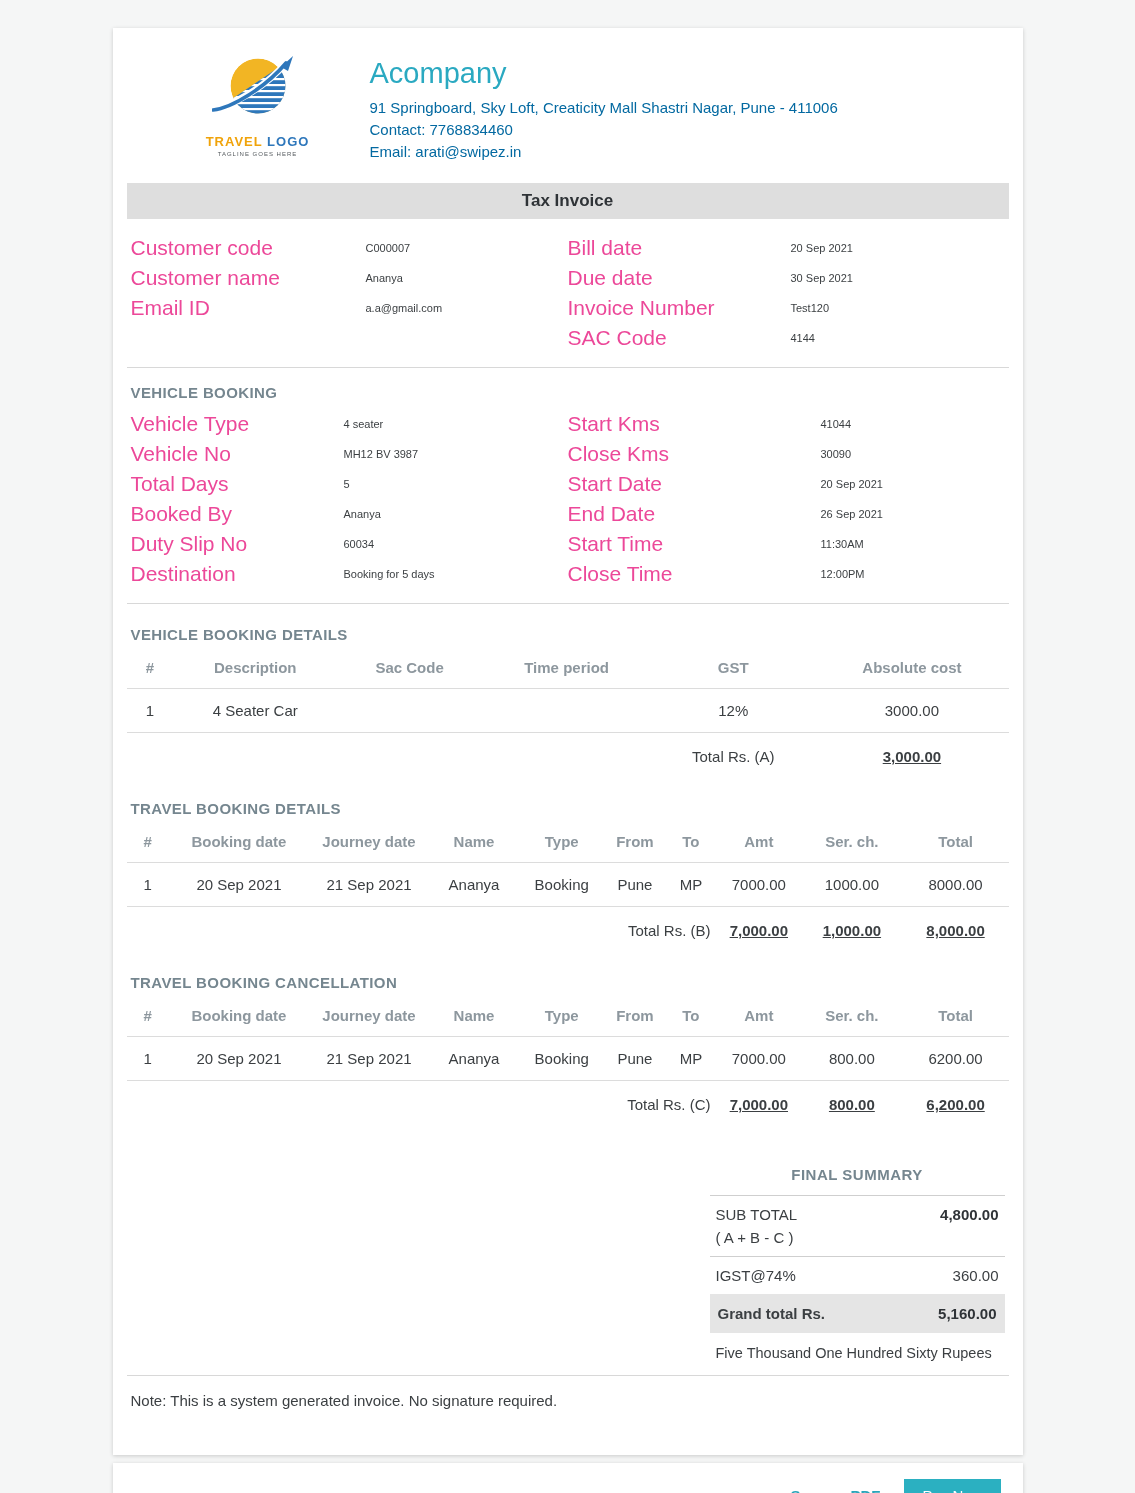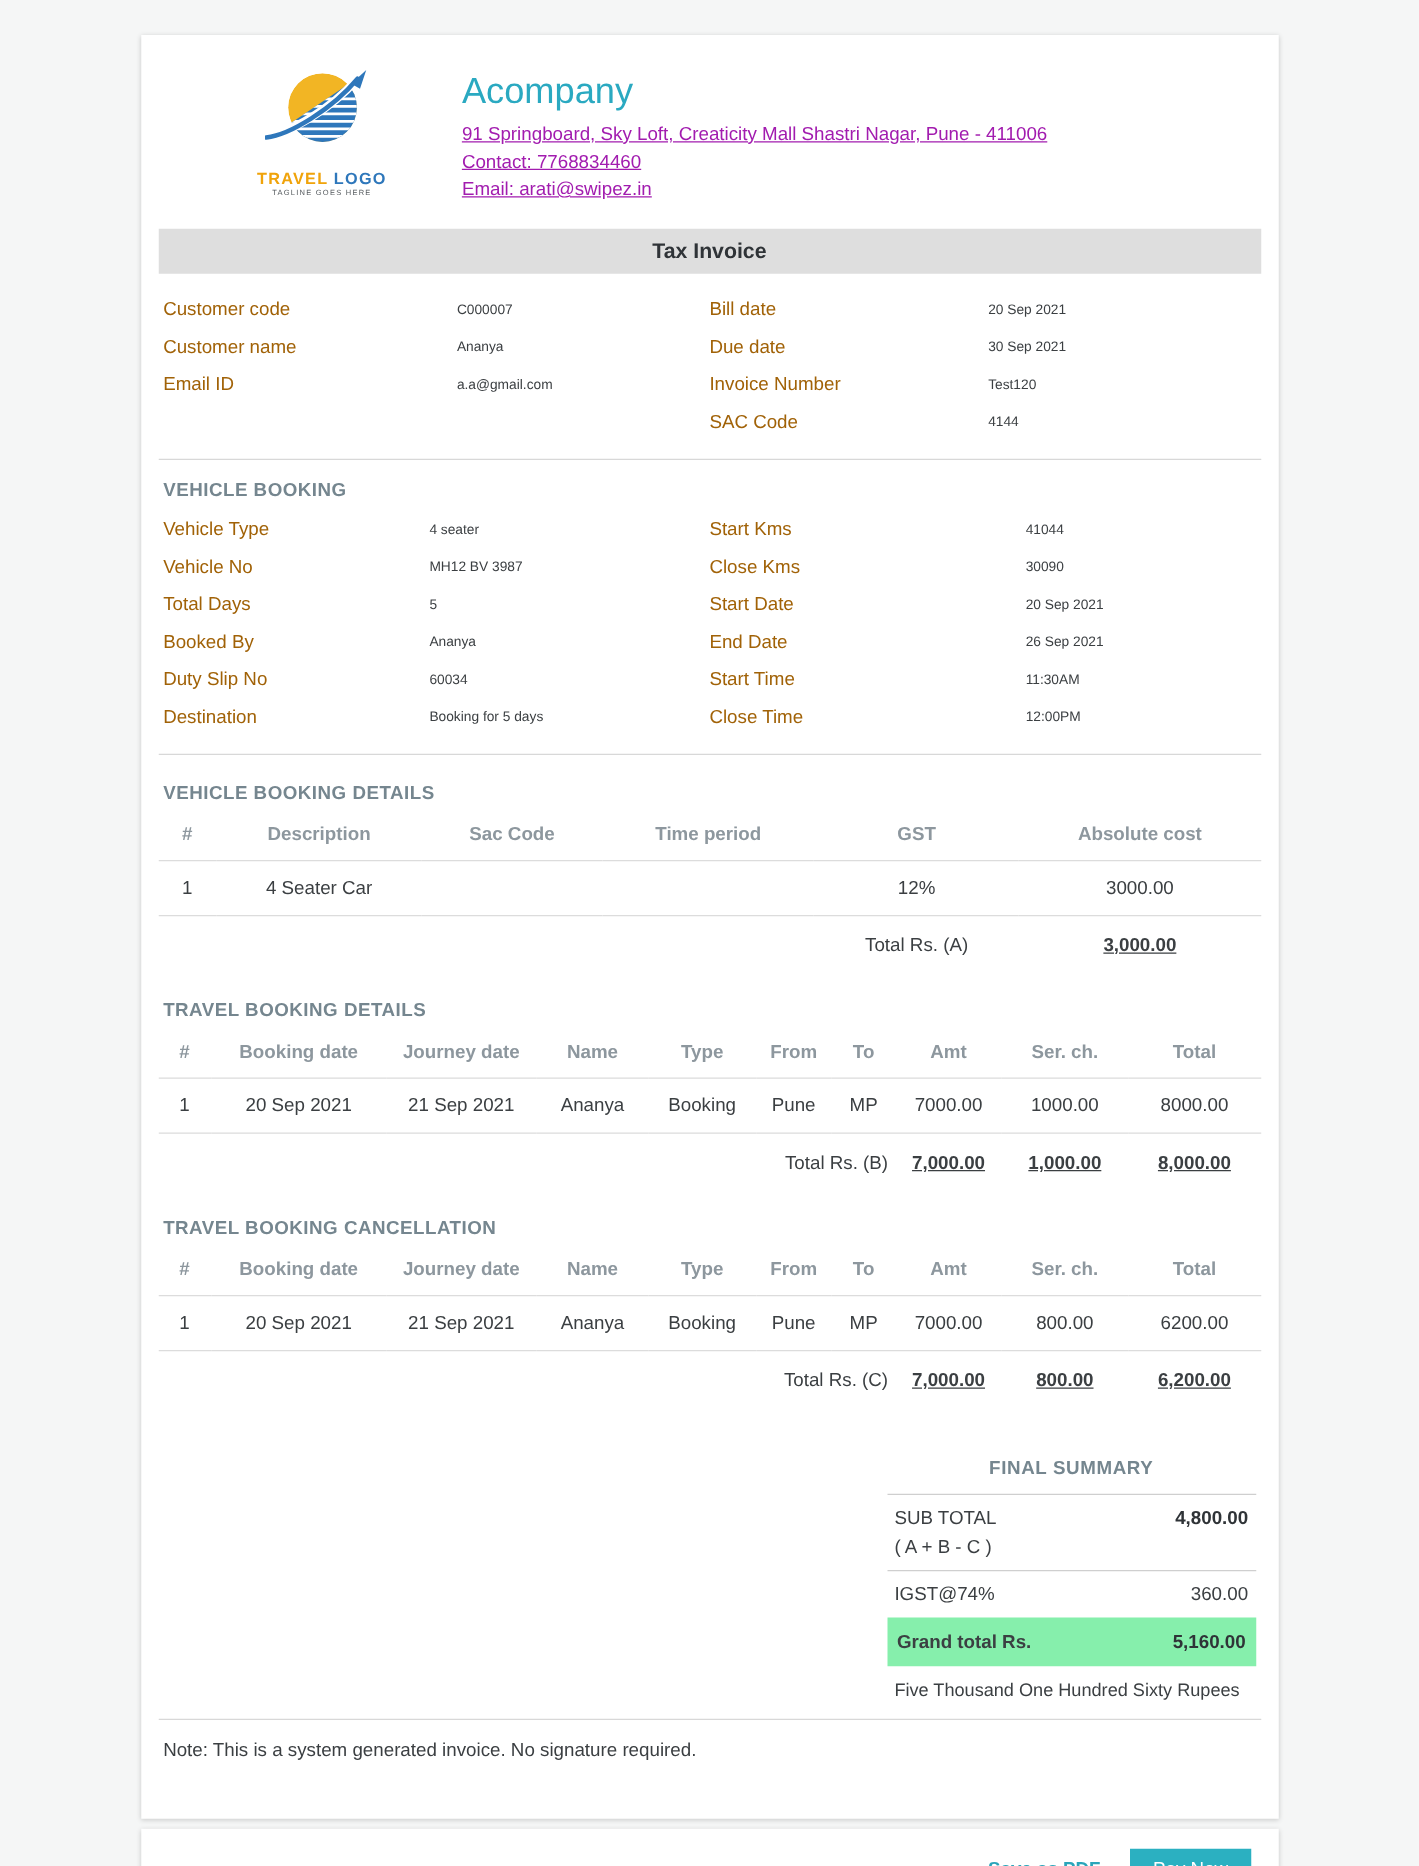--- a/index.html
+++ b/index.html
@@ -10,36 +10,36 @@
 
   
   .header { display:flex; align-items:flex-start; padding:10px 0 8px 75px; }
   .logo-block { width:112px; text-align:center; }
   .logo-text { font-size:13px; font-weight:bold; letter-spacing:1px; margin-top:2px; white-space:nowrap; }
   .logo-text .t1 { color:#f0a30a; }
   .logo-text .t2 { color:#2e77bb; }
   .logo-tagline { font-size:6px; color:#555a5e; letter-spacing:1px; margin-top:2px; }
   .company-info { margin-left:56px; padding-top:2px; }
   .company-name { font-size:29px; font-weight:500; color:#2aa9c1; line-height:34px; }
-  .company-line { font-size:15px; color:#a21caf; line-height:22px;text-decoration:underline; }
+  .company-line { font-size:15px; color:#0369a1; line-height:22px; }
   .company-line.first { margin-top:7px; }
 
   
   .title-bar { background:#dedede; height:36px; line-height:36px; text-align:center;
                font-size:17px; font-weight:bold; color:#2f3337; margin-top:12px; }
 
   
   .kv-section { display:flex; padding:14px 4px 14px 4px; border-bottom:1px solid #d8d8d8; }
   .kv-col { flex:1; }
   .kv-row { display:grid; line-height:30px; }
   .kv-col.c-left  .kv-row { grid-template-columns:235px 1fr; }
   .kv-col.c-right .kv-row { grid-template-columns:223px 1fr; }
   .kv-col.v-left  .kv-row { grid-template-columns:213px 1fr; }
   .kv-col.v-right .kv-row { grid-template-columns:253px 1fr; }
-  .kv-label { font-size:15px; color:#a16207; }
+  .kv-label { font-size:21px; color:#ec4899; }
   .kv-value { font-size:11px; color:#3b3f42; }
 
   .section-title { font-size:15px; font-weight:bold; color:#75868f; letter-spacing:.4px; }
   .vd-title { margin:16px 4px 8px 4px; }
   .vd-body { border-bottom:1px solid #d8d8d8; padding-bottom:14px; }
   .tbl-title { margin:22px 4px 2px 4px; }
 
   
   table { width:100%; border-collapse:collapse; table-layout:fixed; }
   th { font-size:15px; font-weight:bold; color:#8d979e; padding:14px 2px 12px 2px; text-align:center; border-bottom:1px solid #dcdcdc; }
@@ -50,21 +50,21 @@
   .bold { font-weight:bold;text-decoration:underline; }
 
   
   .final-summary { width:295px; margin:40px 4px 0 auto; }
   .fs-title { text-align:center; margin-bottom:12px; letter-spacing:.5px; }
   .fs-row { display:flex; justify-content:space-between; align-items:flex-start;
             border-top:1px solid #cfcfcf; padding:10px 6px; font-size:15px; color:#3b3f42; }
   .fs-row .fs-value { font-weight:bold; color:#2f3337; }
   .fs-row.plain .fs-value { font-weight:normal; color:#3b3f42; }
   .fs-sub { font-size:15px; color:#3b3f42; margin-top:6px; }
-  .fs-row.grand { background:#86efac; border-top:none; font-weight:bold; padding:11px 8px; }
+  .fs-row.grand { background:#e5e5e5; border-top:none; font-weight:bold; padding:11px 8px; }
   .fs-words { font-size:14.5px; color:#3b3f42; padding:12px 6px 14px 6px; }
 
   .full-rule { border-top:1px solid #d8d8d8; margin-top:0; }
   .note { font-size:15px; color:#3b3f42; padding:16px 4px 0 4px; }
 
   
   .card.actions { margin-top:8px; padding:16px 22px; display:flex; justify-content:flex-end; align-items:center; height:64px; }
   .save-pdf { font-size:15px; font-weight:bold; color:#2aa5ba; cursor:pointer; margin-right:24px; text-decoration:none; }
   .pay-now { background:#2bb0c1; color:#ffffff; font-size:15px; border:none; padding:0 18px; height:33px; cursor:pointer; font-family:"Liberation Sans", sans-serif; }
 </style>

